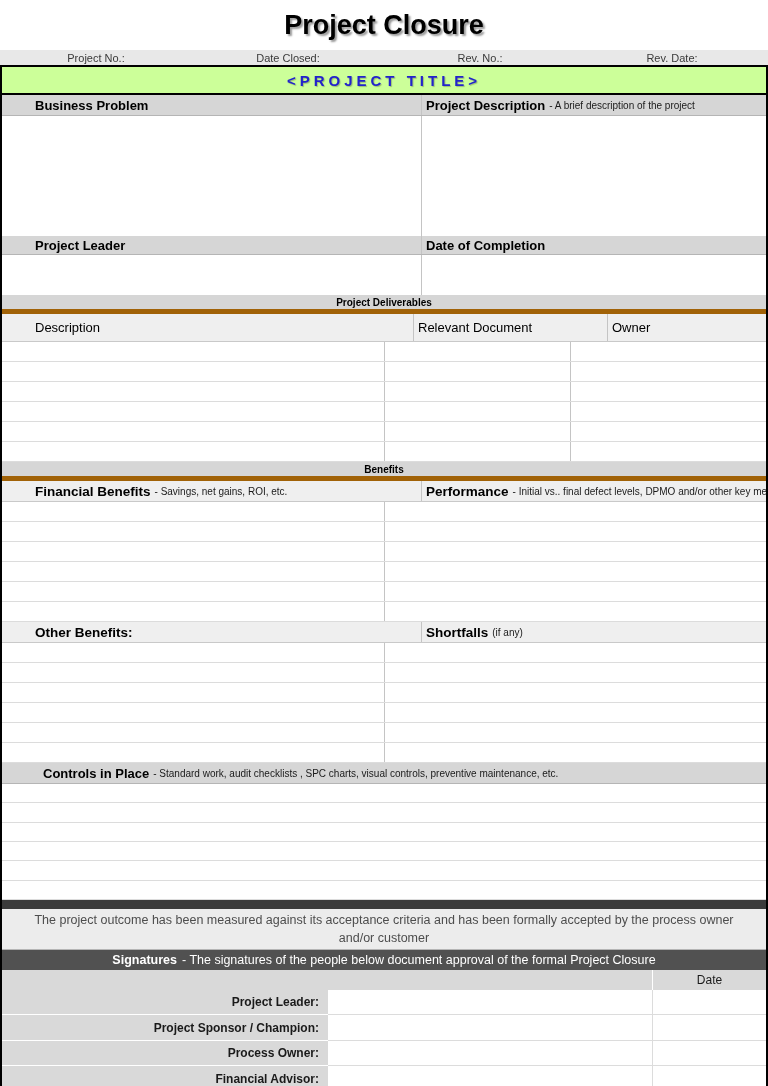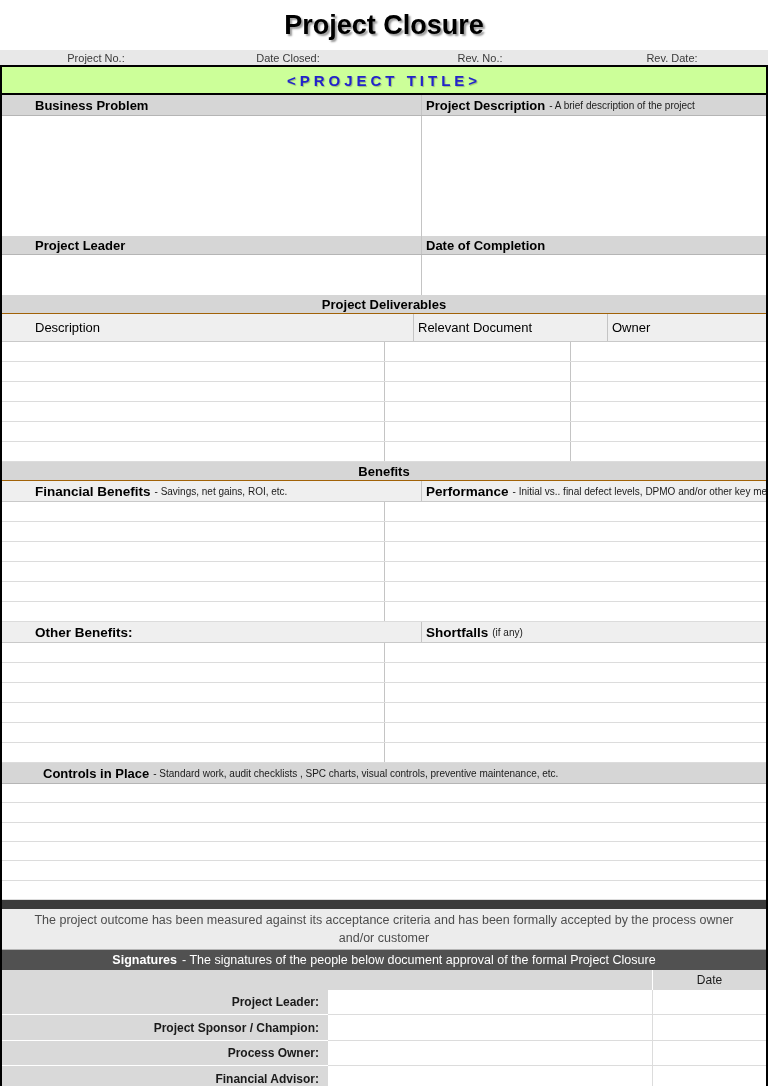--- a/index.html
+++ b/index.html
@@ -29,23 +29,23 @@
   .flexc  { flex:1; min-width:0;margin-left:8px; }
 
   .hdr { background:var(--header-bg,#d6d6d6); border-bottom:1px solid #b5b5b5; }
   .sub { background:var(--subheader-bg,#efefef); border-bottom:1px solid #c9c9c9; }
   .h22 { height:21px; } .h19 { height:19px; } .h20 { height:28px; } .h21 { height:21px; }
 
   .b13 { font-size:13px; font-weight:bold; }
   .r13 { font-size:13px; font-weight:normal; }
   .r135 { font-size:13.5px; font-weight:bold; }
   .hint { font-size:10px; font-weight:normal; color:#1a1a1a; margin-left:4px; }
-  .section-title { background:var(--header-bg,#d6d6d6); border-bottom:1px solid #a16207;
+  .section-title { background:var(--header-bg,#d6d6d6); border-bottom:5px solid #a16207;
                    display:flex; align-items:center; justify-content:center;
-                   font-size:13px; font-weight:bold; }
+                   font-size:10px; font-weight:bold; }
 
   .content-area { background:#fff; }
   .content-area .cell { align-items:flex-start; }
   .h120 { height:120px; } .h40 { height:40px; }
 
   .grid-row { display:flex; width:100%; height:20px; border-bottom:1px solid #dcdcdc; background:#fff; }
   .grid-cell { height:100%; }
   .grid-cell + .grid-cell { border-left:1px solid #c4c4c4; }
   .controls-rows .grid-row { height:19.33px; }
 

